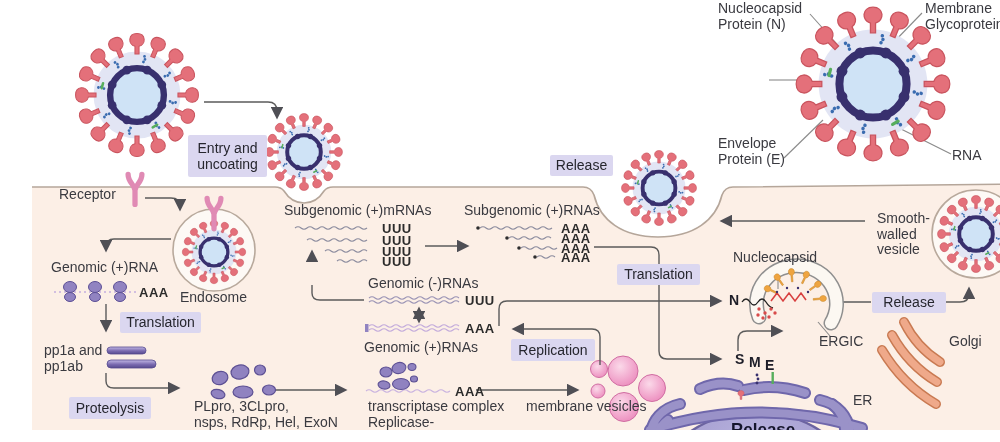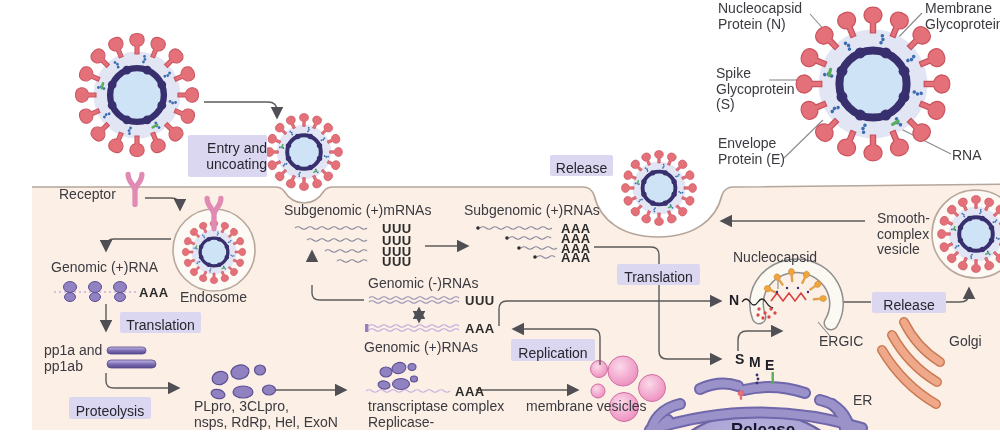--- a/index.html
+++ b/index.html
@@ -2,21 +2,21 @@
 <html><head>
 <meta charset="utf-8">
 <style>
   html,body{margin:0;padding:0;background:#ffffff;}
   #stage{position:relative;width:1000px;height:430px;overflow:hidden;
          font-family:"Liberation Sans",sans-serif;color:#333;background:#fff;margin-left:32px;}
   #scene{position:absolute;left:0;top:0;}
   .lbl{position:absolute;font-size:14px;line-height:1.12;color:#3a3a40;}
   .lbl .ln{white-space:nowrap;}
   .step{position:absolute;background:#dbd7f0;color:#26262e;font-size:14px;
-        display:flex;align-items:flex-end;justify-content:center;text-align:center;
+        display:flex;align-items:center;justify-content:center;text-align:center;
         border-radius:2px;line-height:1.15;}
   .step.two{flex-direction:column;}
   .seq{position:absolute;font-size:13px;font-weight:600;color:#2b2b2b;letter-spacing:.5px;}
   .nuc{font-size:17px;font-weight:bold;color:#15152c;}
   .sme{font-size:14px;font-weight:bold;color:#1d1d28;}
 </style>
 </head>
 <body>
 
 <div id="stage">
@@ -314,25 +314,20 @@
 </svg>
 
   <div class="lbl" style="left:686px;top:1px;width:96px">
     <div class="ln">Nucleocapsid</div>
     <div class="ln">Protein (N)</div>
   </div>
   <div class="lbl" style="left:893px;top:1px;width:108px">
     <div class="ln">Membrane</div>
     <div class="ln">Glycoprotein (M)</div>
   </div>
-  <div class="lbl" style="left:684px;top:66px;width:86px">
-    <div class="ln">Spike</div>
-    <div class="ln">Glycoprotein</div>
-    <div class="ln">(S)</div>
-  </div>
   <div class="lbl" style="left:686px;top:136px;width:76px">
     <div class="ln">Envelope</div>
     <div class="ln">Protein (E)</div>
   </div>
   <div class="lbl" style="left:920px;top:148px">RNA</div>
 
   <div class="step two" style="left:156px;top:135px;width:79px;height:42px">
     <div>Entry and</div>
     <div>uncoating</div>
   </div>
@@ -369,21 +364,21 @@
   <div class="lbl" style="left:787px;top:334px">ERGIC</div>
   <div class="lbl sme" style="left:697px;top:293px">N</div>
   <div class="lbl sme" style="left:703px;top:352px">S</div>
   <div class="lbl sme" style="left:717px;top:355px">M</div>
   <div class="lbl sme" style="left:733px;top:358px">E</div>
   <div class="lbl" style="left:821px;top:393px">ER</div>
   <div class="lbl nuc" style="left:699px;top:420px">Release</div>
   <div class="lbl" style="left:917px;top:334px">Golgi</div>
   <div class="lbl" style="left:845px;top:211px;width:62px">
     <div class="ln">Smooth-</div>
-    <div class="ln">complex</div>
+    <div class="ln">walled</div>
     <div class="ln">vesicle</div>
   </div>
 
   <div class="seq" style="left:350px;top:221px">UUU</div>
   <div class="seq" style="left:350px;top:233px">UUU</div>
   <div class="seq" style="left:350px;top:244px">UUU</div>
   <div class="seq" style="left:350px;top:254px">UUU</div>
   <div class="seq" style="left:529px;top:221px">AAA</div>
   <div class="seq" style="left:529px;top:231px">AAA</div>
   <div class="seq" style="left:529px;top:241px">AAA</div>

